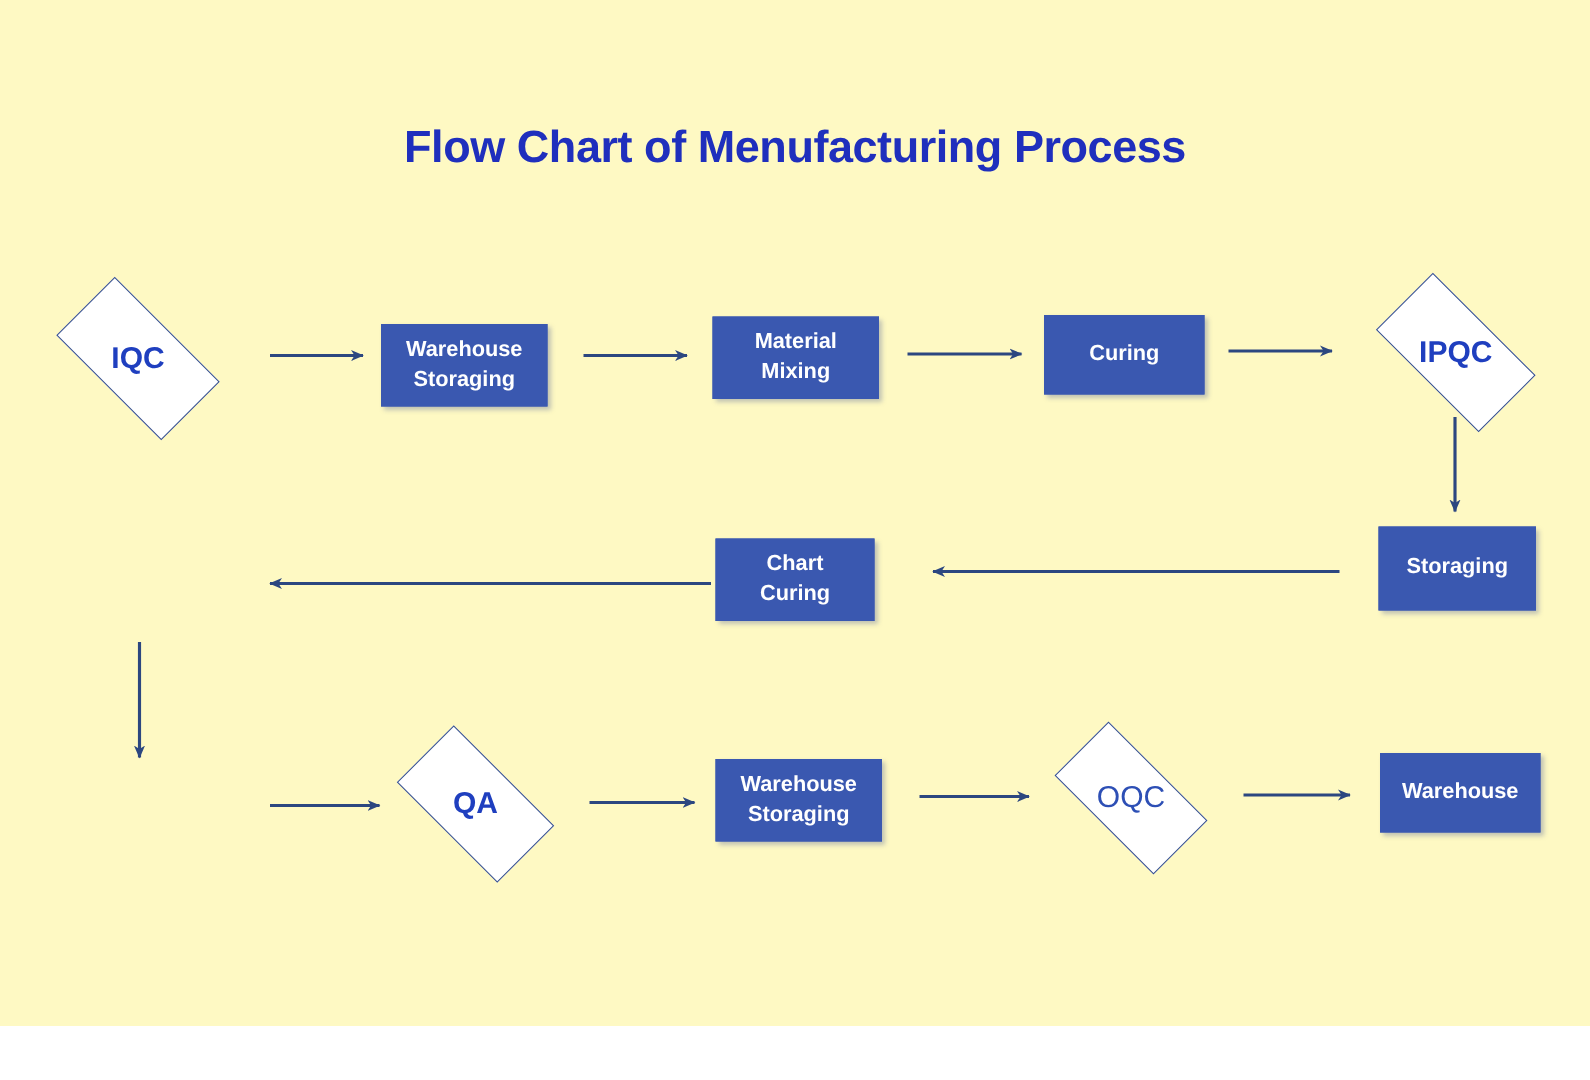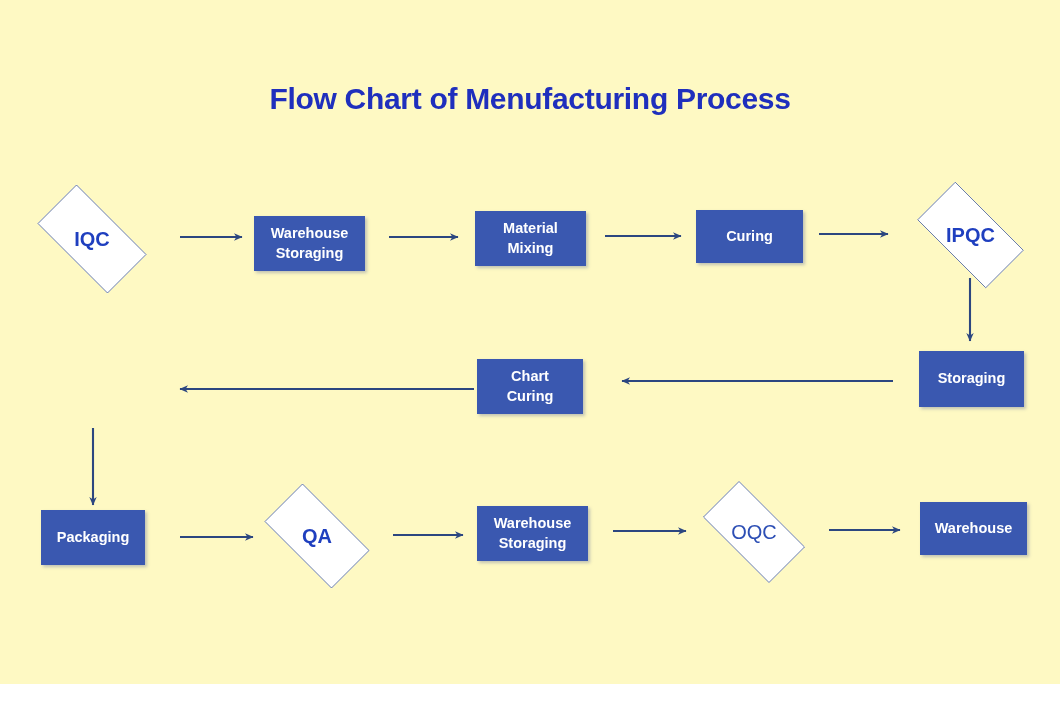--- a/index.html
+++ b/index.html
@@ -157,21 +157,20 @@
     <div class="dia-shape"></div>
     <div class="dia-label">IPQC</div>
   </div>
 
   <div class="node-box" style="left:919px; top:351px; width:105px; height:56px;">Storaging</div>
 
   <div class="node-box" style="left:477px; top:359px; width:106px; height:55px;">Chart
 Curing</div>
 
 
-  <div class="node-box" style="left:41px; top:510px; width:104px; height:55px;">Packaging</div>
 
   <div class="node-diamond bold" style="left:250px; top:498px; width:134px; height:76px;">
     <div class="dia-shape"></div>
     <div class="dia-label">QA</div>
   </div>
 
   <div class="node-box" style="left:477px; top:506px; width:111px; height:55px;">Warehouse
 Storaging</div>
 
   <div class="node-diamond thin" style="left:688px; top:496px; width:132px; height:72px;">

